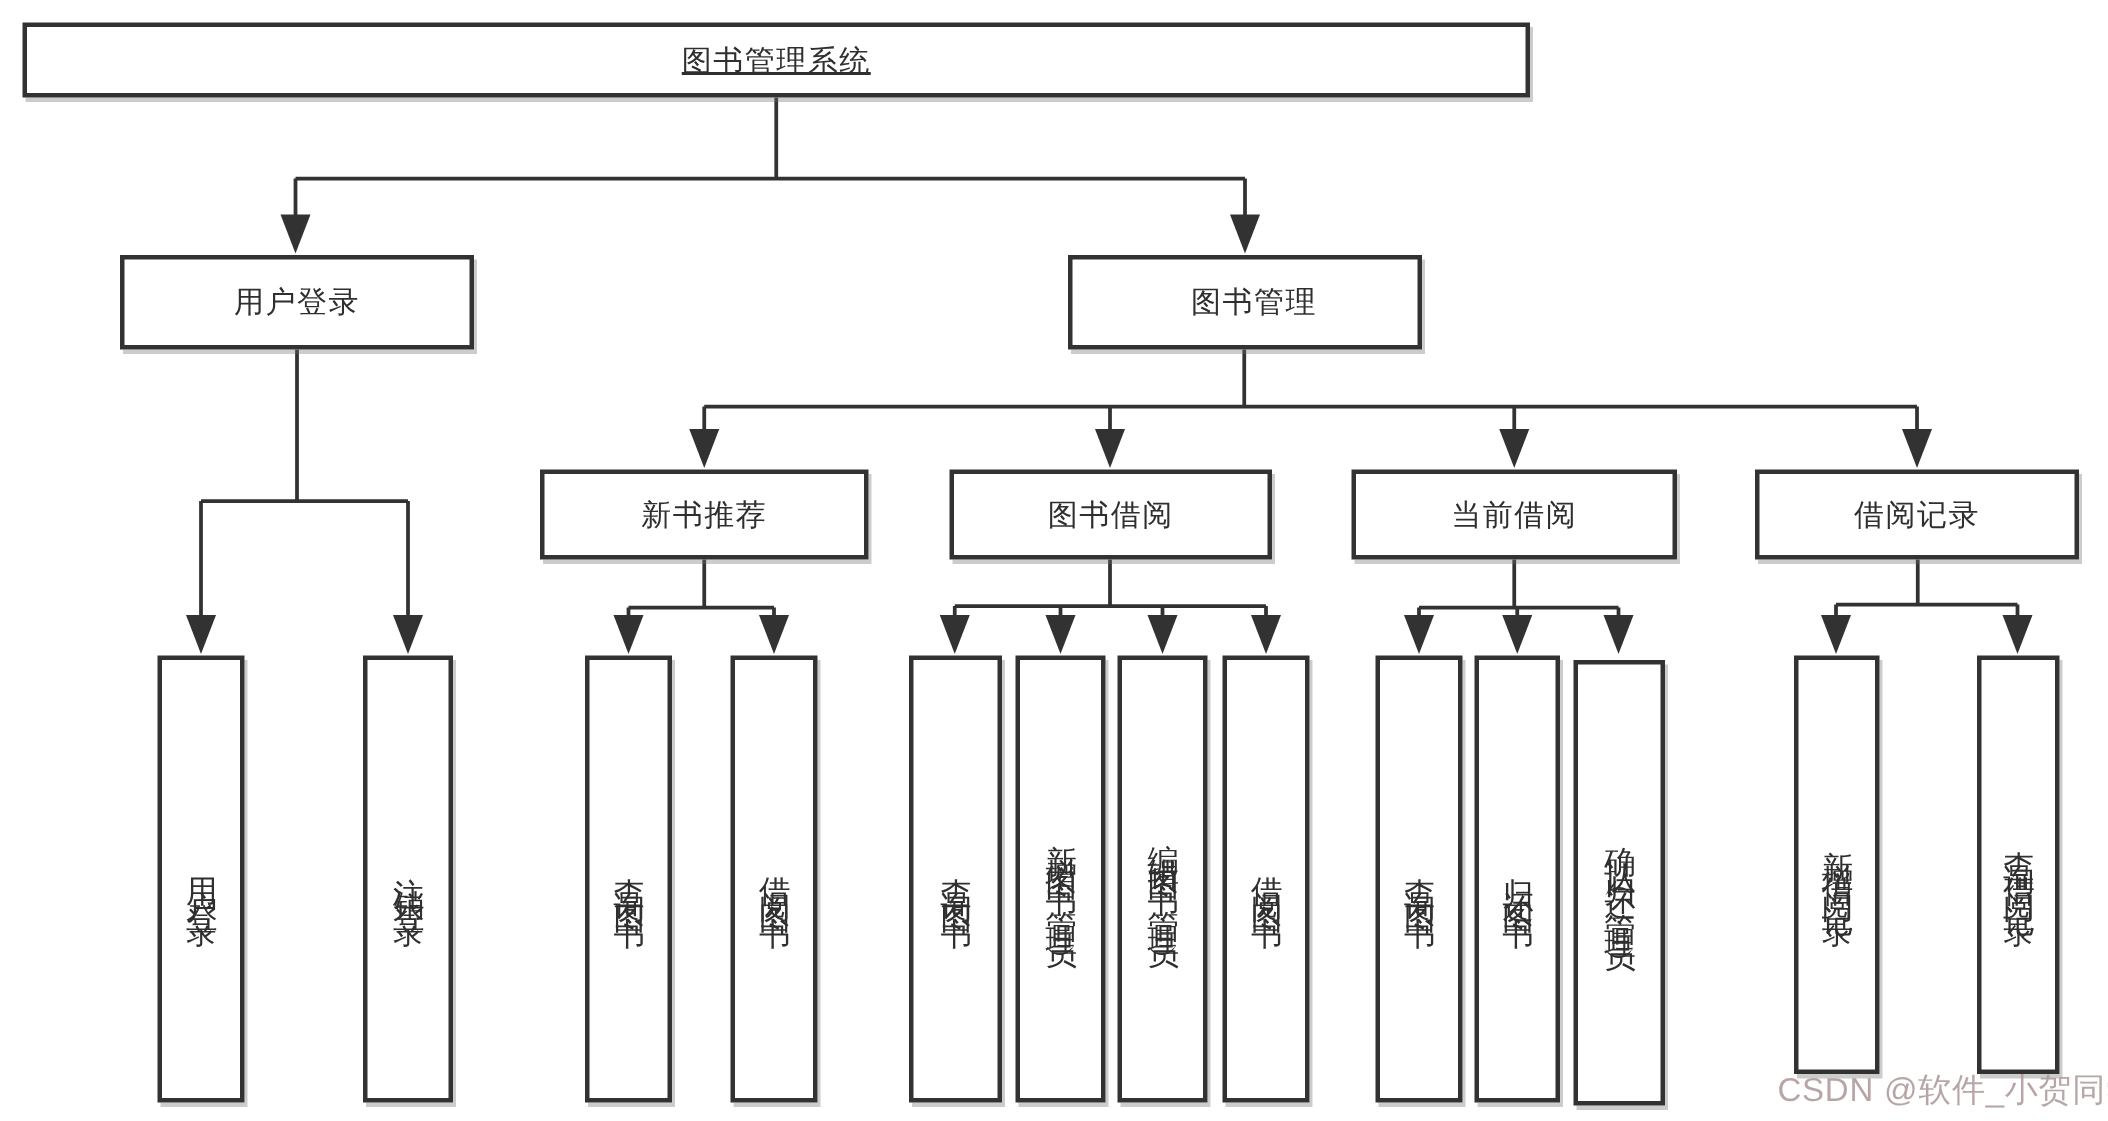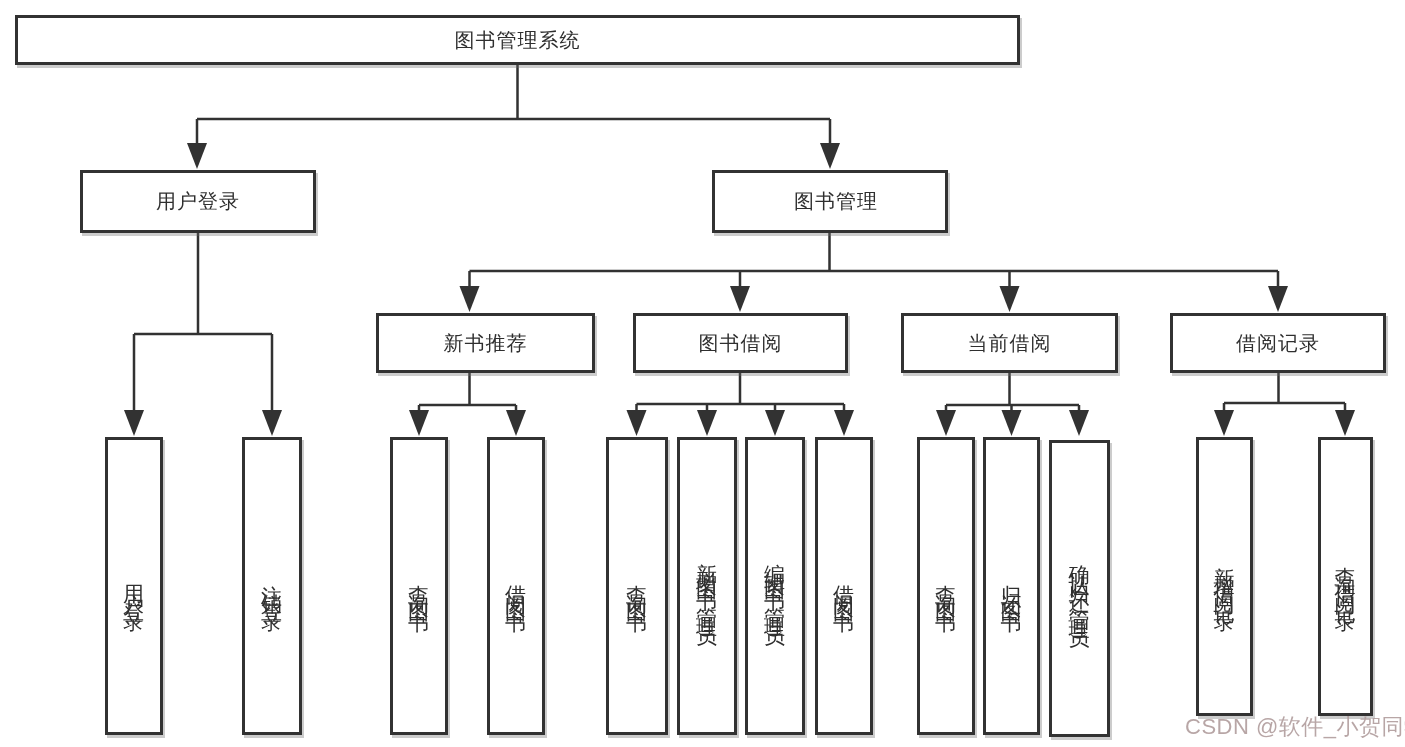--- a/index.html
+++ b/index.html
@@ -84,32 +84,32 @@
       <polygon points="765,410 785,410 775,436"></polygon>
       <polygon points="834,410 854,410 844,436"></polygon>
       <polygon points="936,410 956,410 946,436"></polygon>
       <polygon points="1001.5,410 1021.5,410 1011.5,436"></polygon>
       <polygon points="1069,410 1089,410 1079,436"></polygon>
       <polygon points="1214,410 1234,410 1224,436"></polygon>
       <polygon points="1335,410 1355,410 1345,436"></polygon>
     </g>
   </svg>
 
-  <div class="box h" style="left:15px; top:15px; width:1005px; height:50px;">
+  <div class="box h" style="left:15px; top:15px; width:1005px; height:50px;text-decoration:underline;">
     <span>图书管理系统</span>
   </div>
 
   <div class="box h" style="left:80px; top:170px; width:236px; height:63px;">
     <span>用户登录</span>
   </div>
   <div class="box h" style="left:712px; top:170px; width:236px; height:63px;padding-left:12px;">
     <span>图书管理</span>
   </div>
 
-  <div class="box h" style="left:360px; top:313px; width:219px; height:60px;margin-left:16px;">
+  <div class="box h" style="left:360px; top:313px; width:219px; height:60px;">
     <span>新书推荐</span>
   </div>
   <div class="box h" style="left:901px; top:313px; width:217px; height:60px;">
     <span>当前借阅</span>
   </div>
   <div class="box h" style="left:633px; top:313px; width:215px; height:60px;">
     <span>图书借阅</span>
   </div>
   <div class="box h" style="left:1170px; top:313px; width:216px; height:60px;">
     <span>借阅记录</span>

